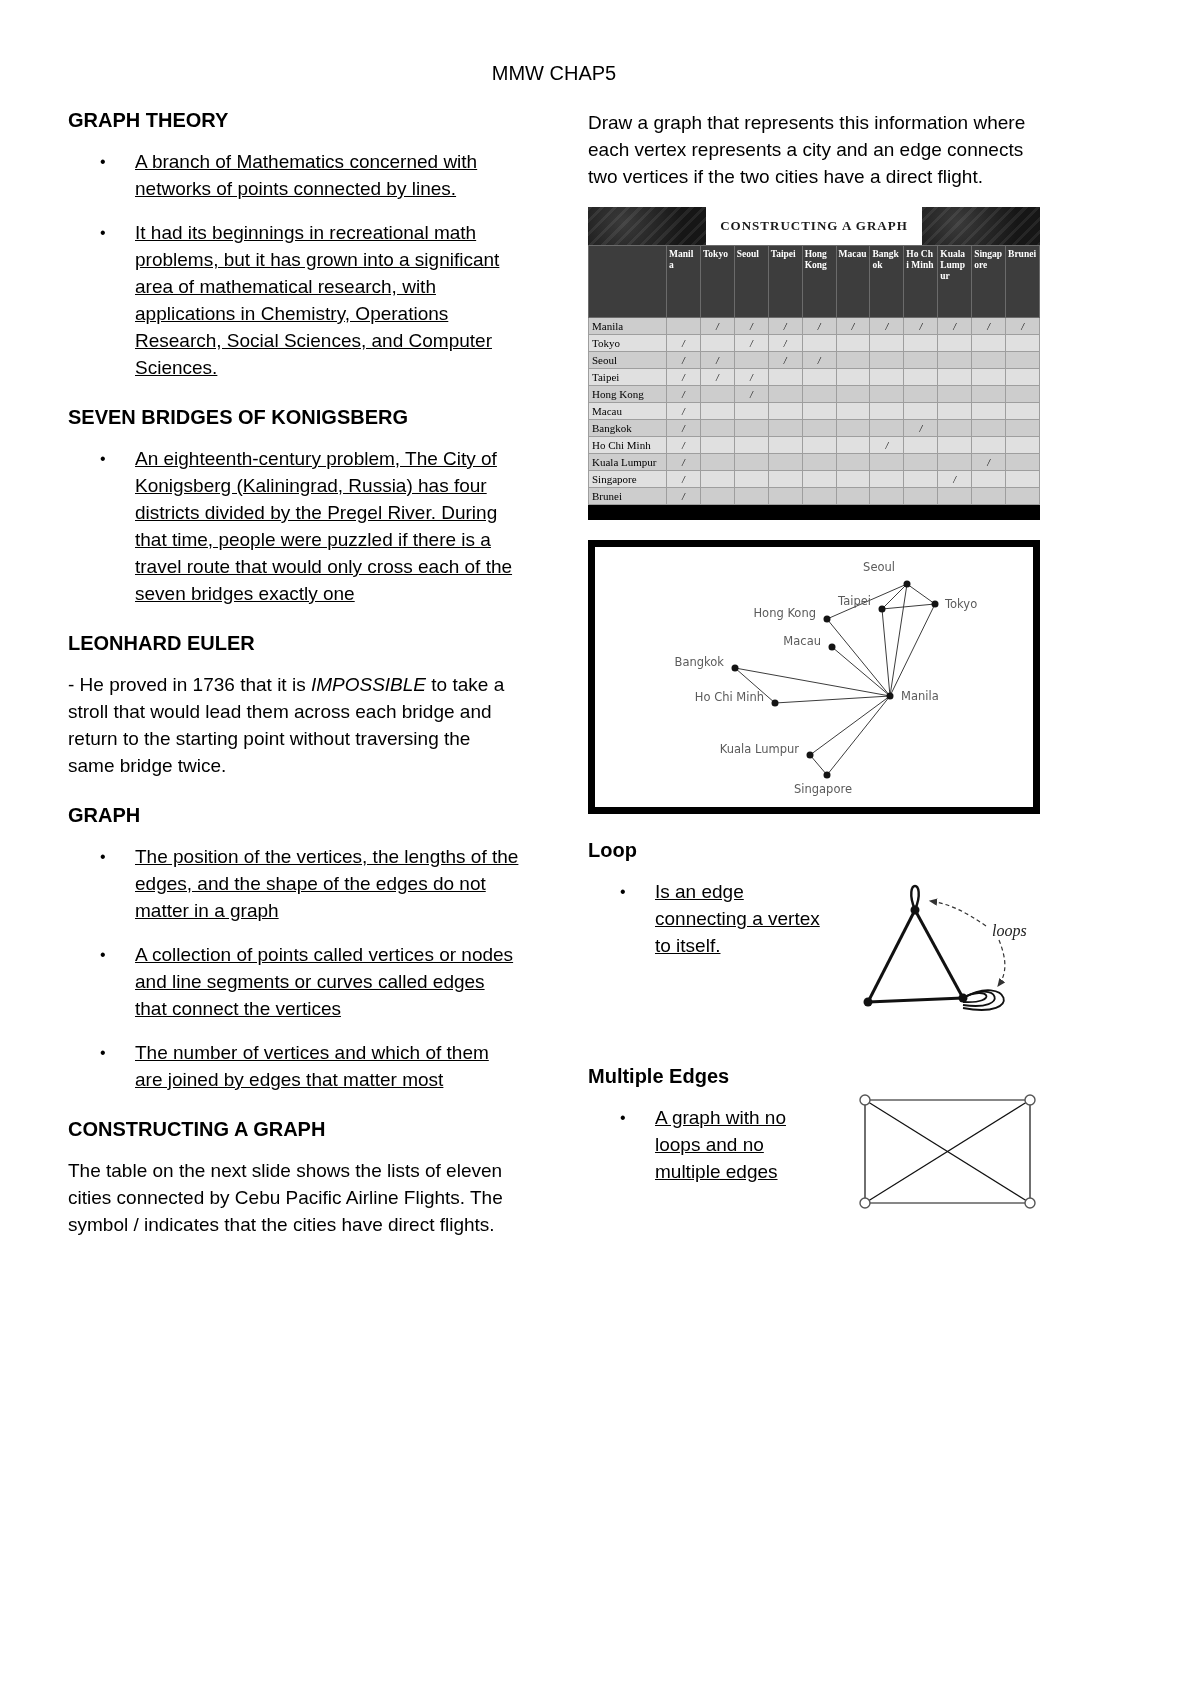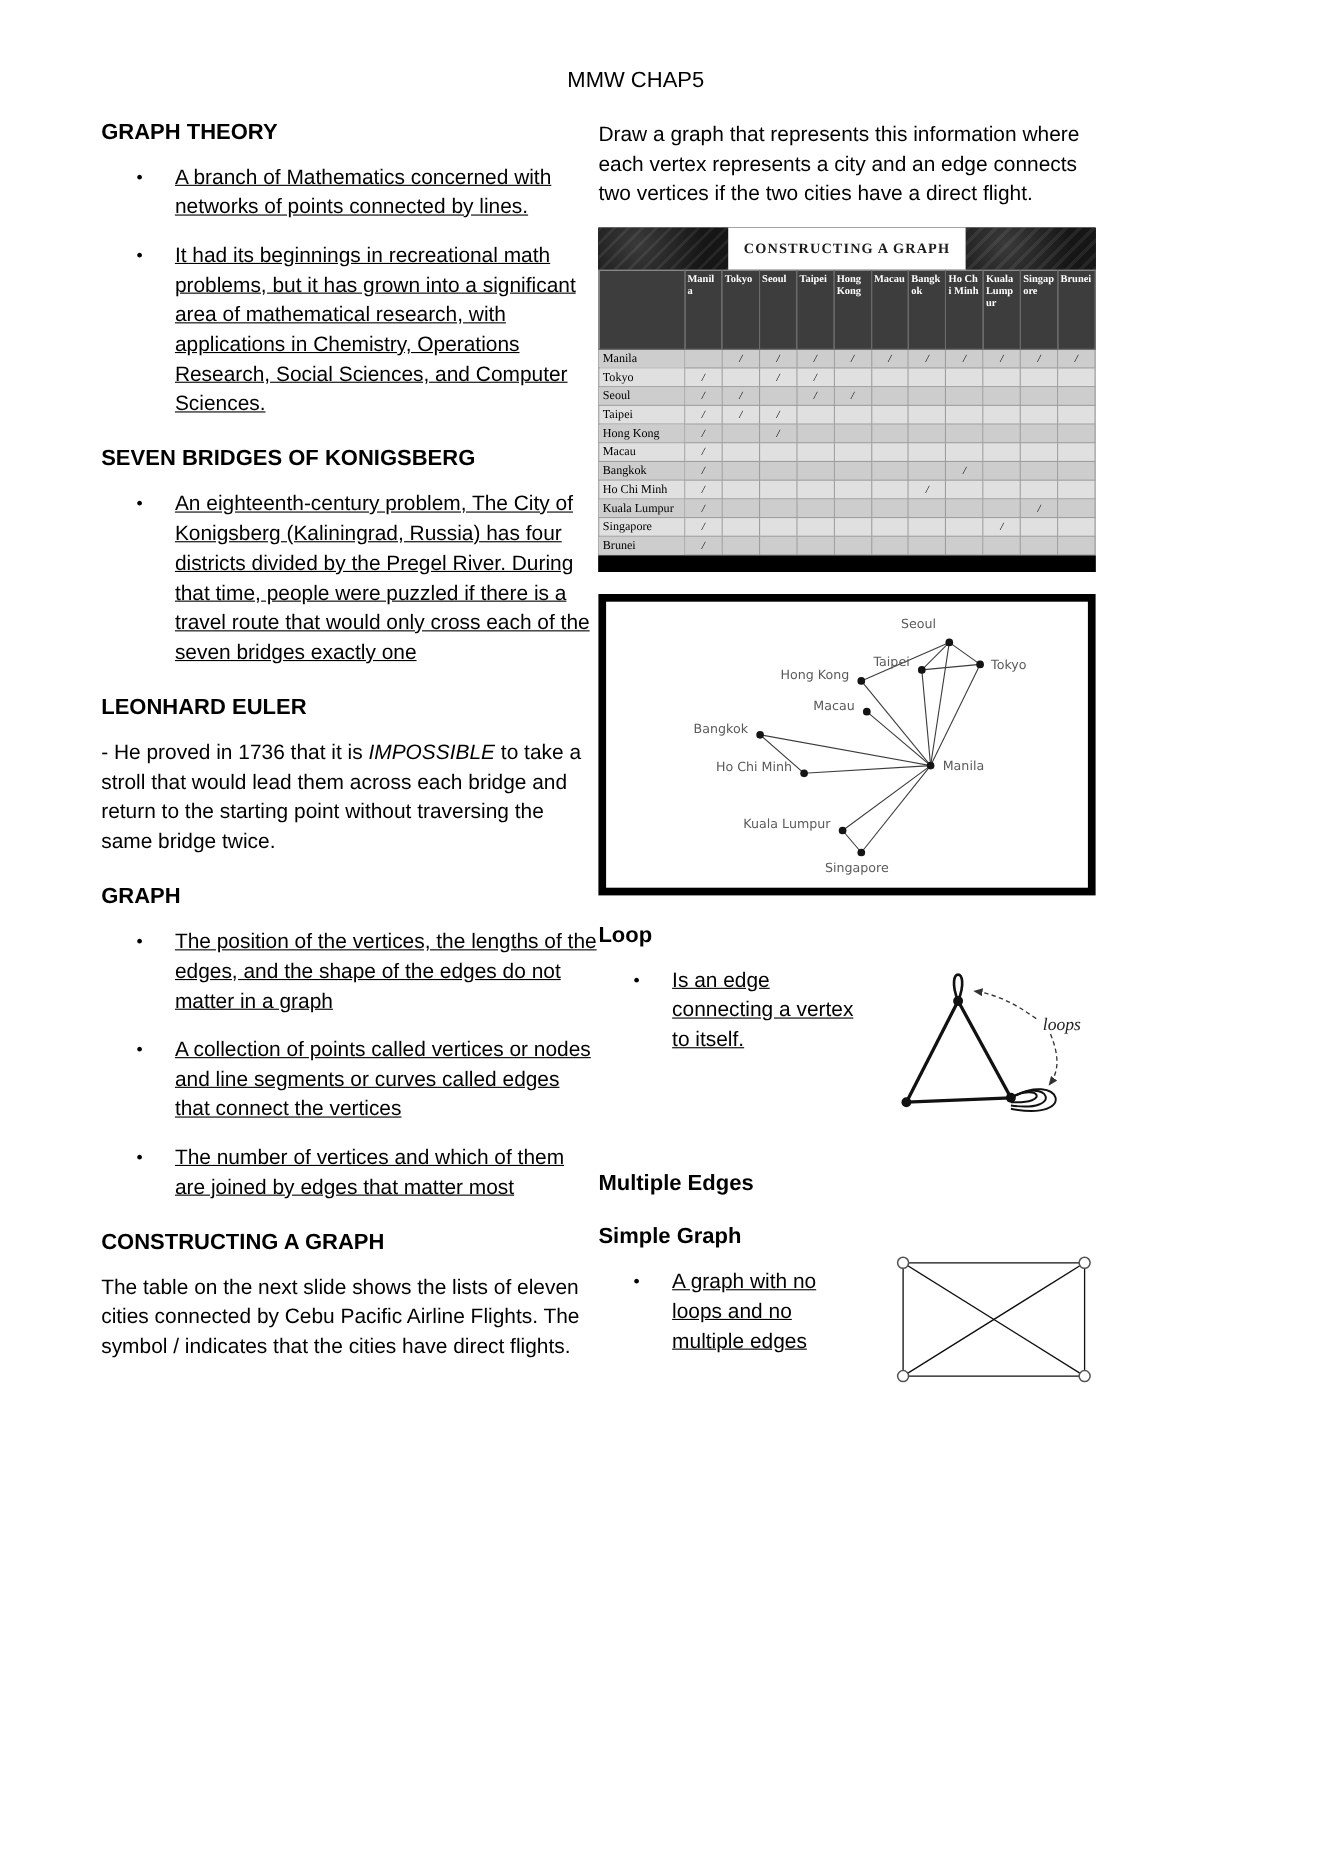--- a/index.html
+++ b/index.html
@@ -3,23 +3,23 @@
 <meta charset="utf-8">
 <style>
   * { margin:0; padding:0; box-sizing:border-box; }
   html,body { background:#ffffff; }
   body {
     width:1200px; height:1696px;
     font-family:"Liberation Sans", sans-serif;
     color:#000;
     overflow:hidden;
   }
-  .page { width:972px; padding-top:62px; margin-left:92px; }
+  .page { width:972px; padding-top:62px; margin-left:68px; }
   .doc-title { text-align:center; font-size:20px; margin-bottom:24px; }
-  .columns { display:flex; }
+  .columns { display:flex; gap:68px; }
   .col-left { width:452px; }
   .col-right { width:452px; }
 
   h2.sec { font-size:20px; font-weight:bold; margin:25px 0 16px 0; }
   h2.sec:first-child { margin-top:0; }
   p.body { font-size:19px; line-height:27px; margin-bottom:17px; }
   ul.bl { list-style:none; padding-left:67px; }
   ul.bl li { position:relative; font-size:19px; line-height:27px; margin-bottom:17px;text-decoration:underline; }
   ul.bl li::before { content:"\2022"; position:absolute; left:-35px; top:0; font-size:16px; }
   .ital { font-style:italic; }
@@ -366,21 +366,20 @@
           <circle cx="8" cy="124" r="4.5" fill="#111"></circle>
           <circle cx="103" cy="120" r="4.5" fill="#111"></circle>
           <path class="dash" d="M126,48 C106,34 90,26 70,23" marker-end="url(#arr)"></path>
           <path class="dash" d="M139,62 C147,82 147,96 138,108" marker-end="url(#arr)"></path>
           <text class="loops-label" x="132" y="58">loops</text>
         </svg>
       </div>
 
       <h2 class="sec">Multiple Edges</h2>
 
-      <h2 class="sec">Simple Graph</h2>
       <div class="fig-row">
         <ul class="bl">
           <li>A graph with no loops and no multiple edges</li>
         </ul>
         <svg class="fig" width="185" height="125" viewBox="0 0 185 125" style="margin-top:-14px">
           <path class="sketch" d="M10,10 L175,10 L175,113 L10,113 Z" stroke-width="1.2" stroke="#333"></path>
           <path class="sketch" d="M10,10 L175,113" stroke-width="1.2" stroke="#333"></path>
           <path class="sketch" d="M175,10 L10,113" stroke-width="1.2" stroke="#333"></path>
           <circle cx="10" cy="10" r="5" fill="#fff" stroke="#555" stroke-width="1.4"></circle>
           <circle cx="175" cy="10" r="5" fill="#fff" stroke="#555" stroke-width="1.4"></circle>

